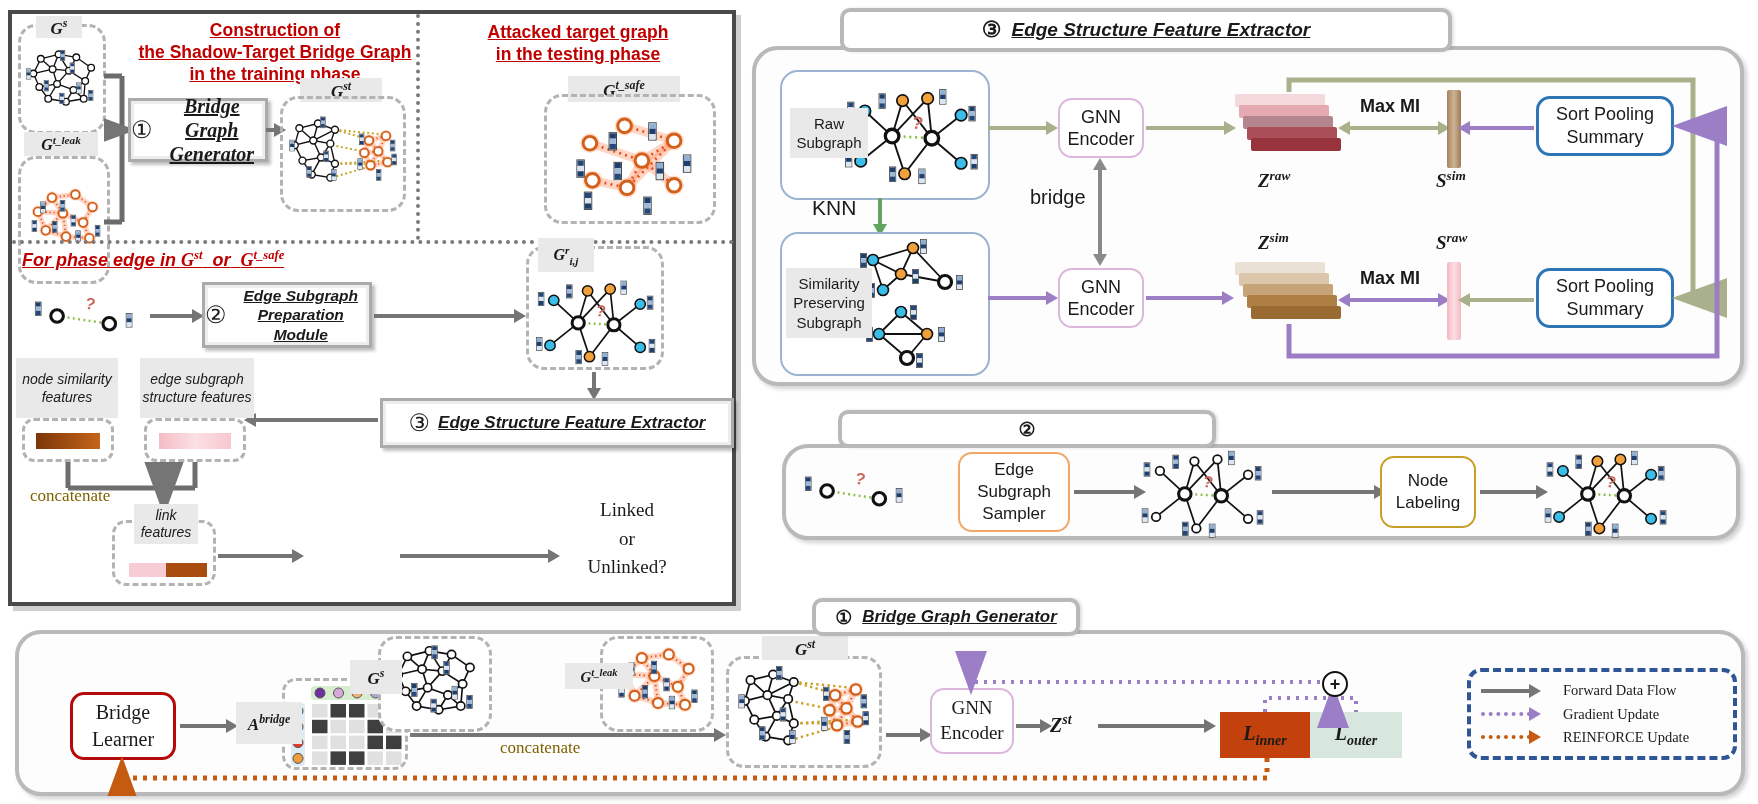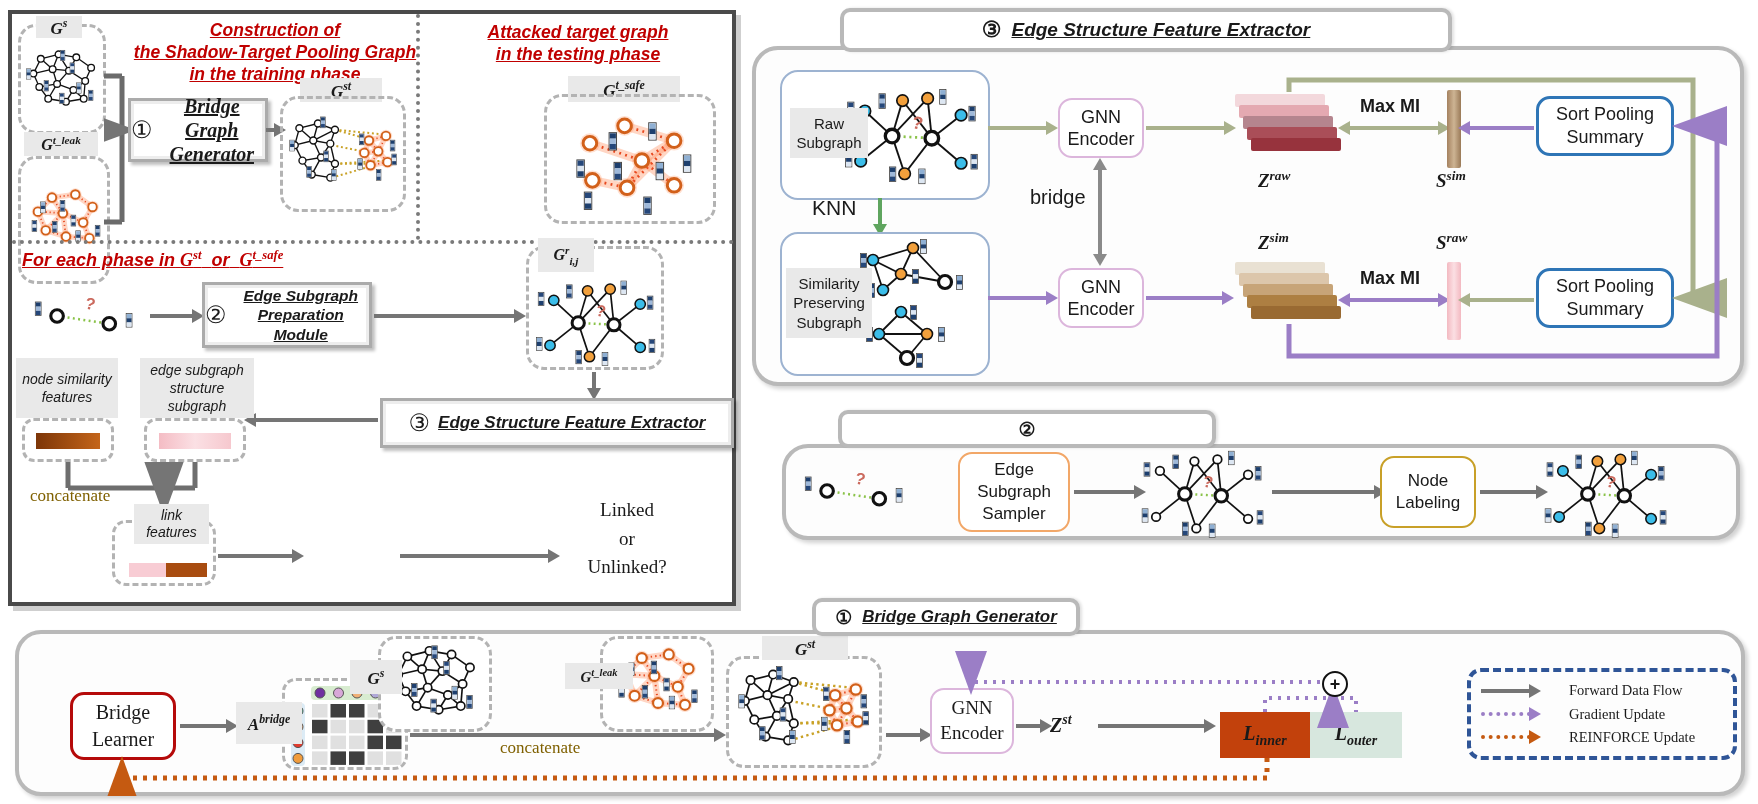--- a/index.html
+++ b/index.html
@@ -18,21 +18,21 @@
   .ptab .ttl{font-weight:bold;font-style:italic;text-decoration:underline;font-size:19px;}
   
   .wbox{background:#fff;border:3px solid #ababab;box-shadow:3px 3px 3px rgba(0,0,0,.25), inset 0 0 0 3px #ededed;
     display:flex;align-items:center;justify-content:center;box-sizing:border-box;text-align:center;}
   .dash{border:3px dashed #b3b3b3;border-radius:18px;box-sizing:border-box;}
   .glabel{background:#e9e9e9;display:flex;align-items:center;justify-content:center;
     text-align:center;box-sizing:border-box;}
   .math{font-family:"Liberation Serif",serif;font-style:italic;font-weight:bold;}
   .math sup{font-size:70%;font-style:italic;}
   .math sub{font-size:70%;font-style:italic;}
-  .redtitle{color:#c00000;font-weight:bold;font-style:italic;text-align:center;line-height:1.25;}
+  .redtitle{color:#c00000;font-weight:bold;text-align:center;line-height:1.25;}
   .redtitle span{text-decoration:underline;}
   .u{text-decoration:underline;font-weight:bold;font-style:italic;}
   .rbox{border-radius:14px;background:#fff;display:flex;flex-direction:column;
     align-items:center;justify-content:center;box-sizing:border-box;text-align:center;}
   
   .ah{position:absolute;height:4px;background:var(--c,#757575);}
   .av{position:absolute;width:4px;background:var(--c,#757575);}
   .ah.dot{height:0;background:none;border-top:4px dotted var(--c,#757575);}
   .ah.r::after{content:"";position:absolute;right:-10px;top:50%;transform:translateY(-50%);
     border:7px solid transparent;border-right:0;border-left:12px solid var(--c,#757575);}
@@ -43,21 +43,21 @@
     border:7px solid transparent;border-bottom:0;border-top:12px solid var(--c,#757575);}
   .av.u::before{content:"";position:absolute;top:-10px;left:50%;transform:translateX(-50%);
     border:7px solid transparent;border-top:0;border-bottom:12px solid var(--c,#757575);}
   
   .zstack{position:absolute;}
   .zstack div{position:absolute;width:90px;height:13px;border-radius:2px;}
   .sbar{position:absolute;width:14px;border-radius:2px;}
   
   #legend{border:4px dashed #2f5597;border-radius:14px;display:flex;flex-direction:column;
     justify-content:space-evenly;padding:4px 10px;box-sizing:border-box;}
-  .lrow{display:flex;align-items:center;gap:24px;}
+  .lrow{display:flex;align-items:center;gap:18px;}
   .lsamp{position:relative;width:64px;height:14px;flex:none;}
   .ltext{font-family:"Liberation Serif",serif;font-size:14.5px;white-space:nowrap;}
   svg text{font-family:"Liberation Sans",sans-serif;}
 </style>
 </head>
 <body>
 
 <div id="stage">
 
   <svg width="0" height="0" style="position:absolute">
@@ -74,21 +74,21 @@
       <marker id="mOrange" markerWidth="12" markerHeight="10" refX="9" refY="4" orient="auto">
           <path d="M0,0 L11,4 L0,8 z" fill="#c55a11"></path>
         </marker>
     </defs>
   </svg>
 
   <div id="left-panel" class="abs">
 
     <div class="abs redtitle" style="left:108px;top:6px;width:310px;font-size:17.5px;">
       <span>Construction of</span><br>
-      <span>the Shadow-Target Pooling Graph</span><br>
+      <span>the Shadow-Target Bridge Graph</span><br>
       <span>in the training phase</span>
     </div>
 
     <div class="abs dash" style="left:6px;top:10px;width:88px;height:110px;">
       <div class="abs" style="left:5px;top:6px;width:74px;height:96px;"><svg viewBox="0 0 100 84" width="100%" height="100%" style="overflow:visible">
             <line x1="20" y1="12" x2="44" y2="6" stroke="#111" stroke-width="1.8"></line>
             <line x1="44" y1="6" x2="68" y2="10" stroke="#111" stroke-width="1.8"></line>
             <line x1="68" y1="10" x2="88" y2="24" stroke="#111" stroke-width="1.8"></line>
             <line x1="20" y1="12" x2="10" y2="32" stroke="#111" stroke-width="1.8"></line>
             <line x1="20" y1="12" x2="36" y2="26" stroke="#111" stroke-width="1.8"></line>
@@ -437,21 +437,21 @@
             <rect x="60" y="78.66" width="5" height="4.33" fill="#25477a"></rect>
             <rect x="91.5" y="35.5" width="6" height="14" fill="#fff" stroke="#444" stroke-width="0.8"></rect>
             <rect x="92" y="36" width="5" height="4.33" fill="#8fb0d4"></rect>
             <rect x="92" y="40.33" width="5" height="4.33" fill="#1d3f6e"></rect>
             <rect x="92" y="44.66" width="5" height="4.33" fill="#dce6f2"></rect>
           </svg></div>
     </div>
 
     <div class="abs" style="left:10px;top:234px;font-size:18px;color:#c00000;font-weight:bold;font-style:italic;">
       <span style="text-decoration:underline;">
-        <span>For each phase in</span>
+        <span>For phase edge in</span>
         <span class="math"><i>G</i><sup>st</sup></span>&nbsp;
         <span>or</span>&nbsp;
         <span class="math"><i>G</i><sup>t_safe</sup></span>
       </span>
     </div>
 
     <div class="abs" style="left:18px;top:272px;width:116px;height:60px;"><svg viewBox="0 0 120 60" width="100%" height="100%" style="overflow:visible">
           <line x1="28" y1="30" x2="82" y2="38" stroke="#8bc34a" stroke-width="2.6" stroke-dasharray="2 3.5"></line>
           <text x="56" y="22" font-size="17" font-weight="bold" fill="#cb6a5e" transform="rotate(12 56 22)">?</text>
           <circle cx="28" cy="30" r="6.5" fill="#fff" stroke="#111" stroke-width="3.2"></circle>
@@ -545,33 +545,33 @@
     </div>
     <div class="ah l" style="left:242px;top:404px;width:124px;"></div>
 
     <div class="abs glabel" style="left:4px;top:344px;width:102px;height:60px;font-size:14px;font-style:italic;line-height:1.3;">
       <span><span>node similarity</span><br><span>features</span></span>
     </div>
     <div class="abs dash" style="left:10px;top:404px;width:92px;height:44px;border-radius:12px;">
       <div class="abs" style="left:11px;top:12px;width:64px;height:16px;background:linear-gradient(90deg,#7d3608,#c4651a);"></div>
     </div>
     <div class="abs glabel" style="left:128px;top:344px;width:114px;height:60px;font-size:14px;font-style:italic;line-height:1.3;">
-      <span><span>edge subgraph</span><br><span>structure  subgraph</span></span>
+      <span><span>edge subgraph</span><br><span>structure  features</span></span>
     </div>
     <div class="abs dash" style="left:132px;top:404px;width:102px;height:44px;border-radius:12px;">
       <div class="abs" style="left:12px;top:12px;width:72px;height:16px;background:linear-gradient(90deg,#f4bcc4,#fbe0e4,#f6c8ce);"></div>
     </div>
 
     <svg class="abs" style="left:48px;top:448px;width:160px;height:58px;">
       <path d="M8,0 V26 M135,0 V26 M8,26 H135" fill="none" stroke="#6e6e6e" stroke-width="5"></path>
       <path d="M104,26 V44" fill="none" stroke="#6e6e6e" stroke-width="5" marker-end="url(#mGray)"></path>
     </svg>
     <div class="abs" style="left:18px;top:472px;font-family:'Liberation Serif',serif;font-size:17px;color:#7f6000;">concatenate</div>
 
-    <div class="abs glabel" style="left:122px;top:490px;width:75px;height:40px;font-size:14px;font-style:italic;line-height:1.25;z-index:2;">
+    <div class="abs glabel" style="left:122px;top:490px;width:64px;height:40px;font-size:14px;font-style:italic;line-height:1.25;z-index:2;">
       <span><span>link</span><br><span>features</span></span>
     </div>
     <div class="abs dash" style="left:100px;top:506px;width:104px;height:66px;border-radius:14px;">
       <div class="abs" style="left:14px;top:40px;width:78px;height:14px;background:linear-gradient(90deg,#f8ccd4 0 48%,#a84c10 48% 100%);"></div>
     </div>
     <div class="ah r" style="left:206px;top:540px;width:76px;"></div>
 
     <div class="ah r" style="left:388px;top:540px;width:150px;"></div>
 
     <div class="abs" style="left:540px;top:482px;width:150px;text-align:center;font-family:'Liberation Serif',serif;font-size:19px;line-height:1.5;">

